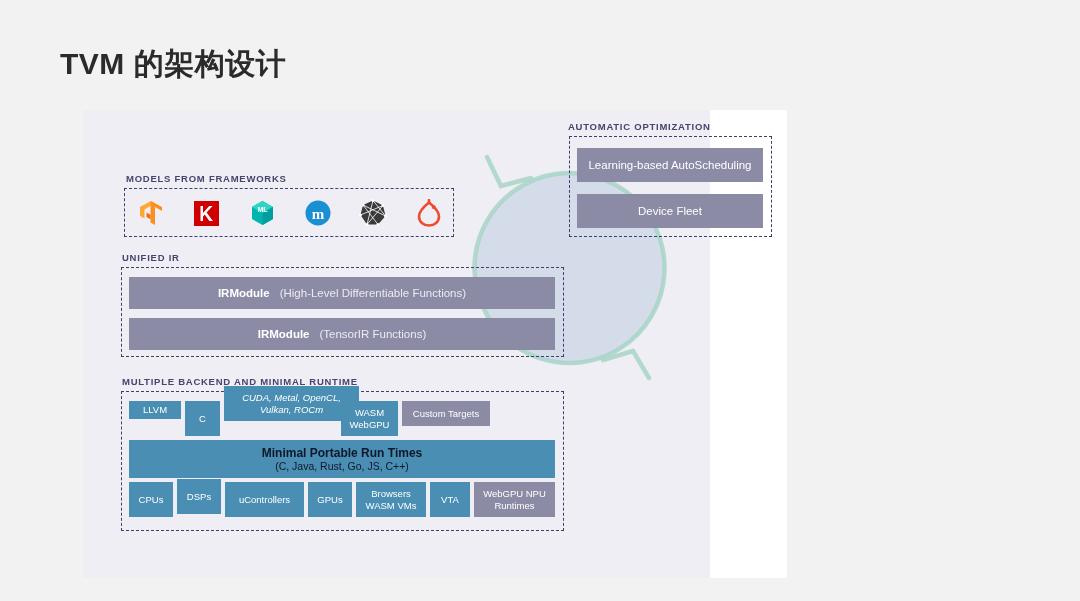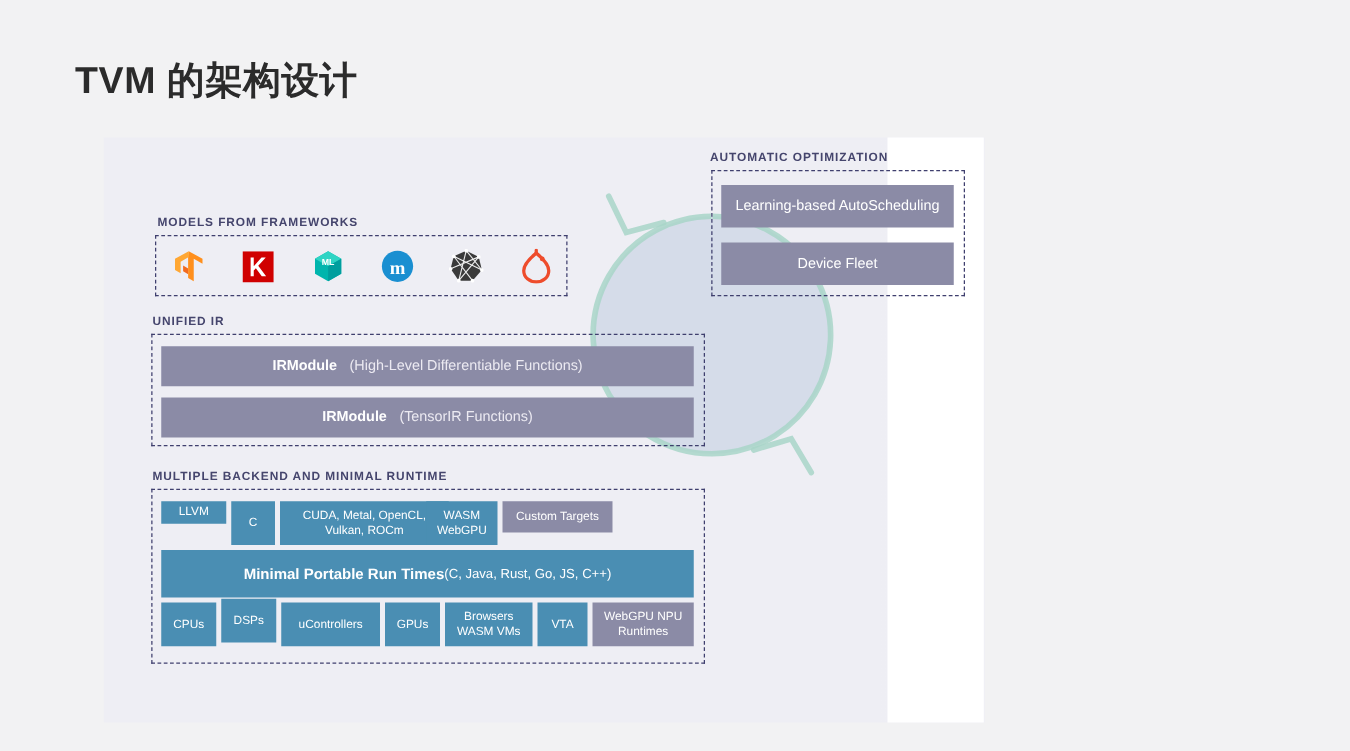--- a/index.html
+++ b/index.html
@@ -70,22 +70,22 @@
   }
   .ir-row .name{font-size:11.5px;font-weight:700;}
   .ir-row .desc{font-size:11.5px;font-weight:400;color:#eceaf2;}
 
   
   .fw-row{position:absolute;display:flex;align-items:center;}
   .fw{width:30px;height:30px;position:relative;display:flex;align-items:center;justify-content:center;}
 
   
   .rt-bar{
-    position:absolute;background:#4a8eb3;color:#ffffff;
-    display:flex;flex-direction:row;align-items:center;justify-content:center;
+    position:absolute;background:#4a8eb3;color:#0f172a;
+    display:flex;flex-direction:column;align-items:center;justify-content:center;
     box-sizing:border-box;
   }
   .rt-bar .t1{font-size:12px;font-weight:700;}
   .rt-bar .t2{font-size:10.5px;font-weight:400;margin-top:0;}
 
   
   .apache{position:absolute;left:878px;top:522px;width:190px;height:70px;}
   .ap-the{position:absolute;left:56px;top:6px;font-size:7px;letter-spacing:3px;color:#8a8a8a;}
   .ap-name{position:absolute;left:54px;top:13px;font-size:29px;font-weight:400;letter-spacing:1px;color:#d8232a;line-height:1;}
   .ap-reg{position:absolute;left:160px;top:14px;font-size:7px;color:#d8232a;}
@@ -201,21 +201,21 @@
   <div class="sec-label" style="left:122px;top:376px;">MULTIPLE BACKEND AND MINIMAL RUNTIME</div>
 
   <div class="dashbox" style="left:121px;top:391px;width:443px;height:140px;"></div>
 
   <div class="blk blue small" style="left:129px;top:401px;width:52px;height:18px;">
     <span>LLVM</span>
   </div>
   <div class="blk blue small" style="left:185px;top:401px;width:35px;height:35px;">
     <span>C</span>
   </div>
-  <div class="blk blue small" style="left:224px;top:401px;width:135px;height:35px;">
+  <div class="blk blue small" style="left:224px;top:386px;width:135px;height:35px;font-style:italic;">
     <span>CUDA, Metal, OpenCL,</span>
     <span>Vulkan, ROCm</span>
   </div>
   <div class="blk blue small" style="left:341px;top:401px;width:57px;height:35px;">
     <span>WASM</span>
     <span>WebGPU</span>
   </div>
   <div class="blk purple small" style="left:402px;top:401px;width:88px;height:25px;">
     <span>Custom Targets</span>
   </div>

